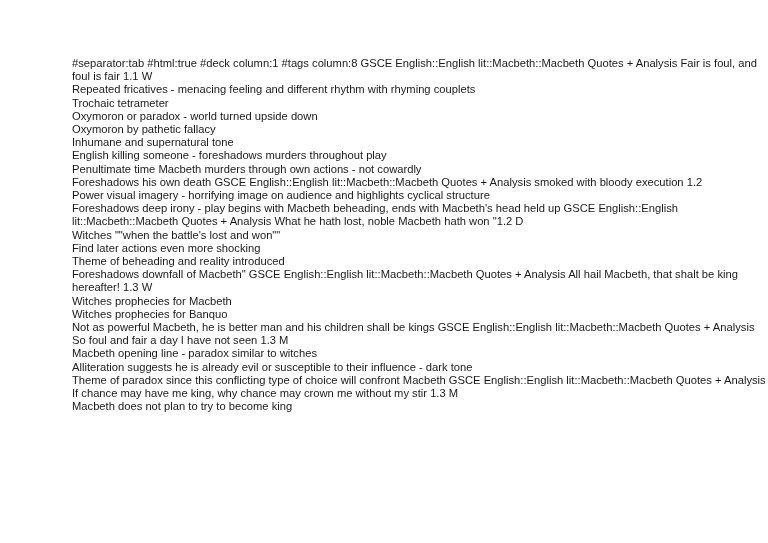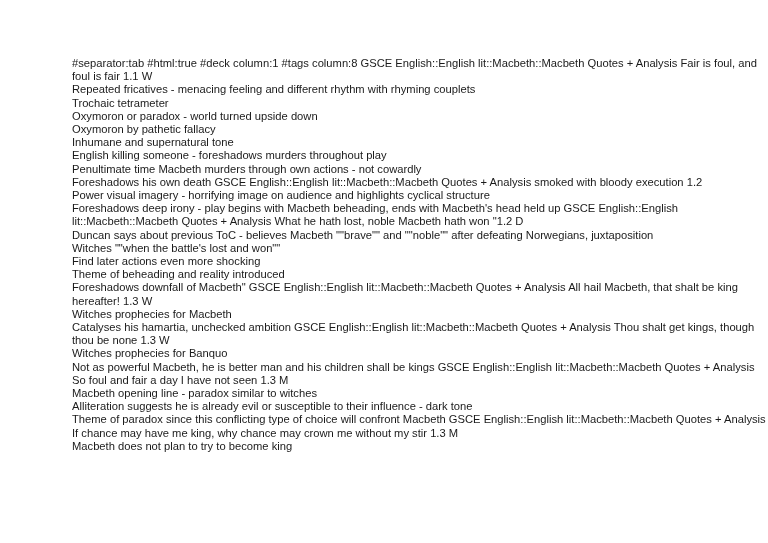--- a/index.html
+++ b/index.html
@@ -25,26 +25,24 @@
   <p class="line">Repeated fricatives - menacing feeling and different rhythm with rhyming couplets</p>
   <p class="line">Trochaic tetrameter</p>
   <p class="line">Oxymoron or paradox - world turned upside down</p>
   <p class="line">Oxymoron by pathetic fallacy</p>
   <p class="line">Inhumane and supernatural tone</p>
   <p class="line">English killing someone - foreshadows murders throughout play</p>
   <p class="line">Penultimate time Macbeth murders through own actions - not cowardly</p>
   <p class="line">Foreshadows his own death GSCE English::English lit::Macbeth::Macbeth Quotes + Analysis smoked with bloody execution 1.2</p>
   <p class="line">Power visual imagery - horrifying image on audience and highlights cyclical structure</p>
   <p class="line">Foreshadows deep irony - play begins with Macbeth beheading, ends with Macbeth's head held up GSCE English::English lit::Macbeth::Macbeth Quotes + Analysis What he hath lost, noble Macbeth hath won "1.2 D</p>
-  <p class="line">Duncan says about previous ToC - believes Macbeth ""brave"" and ""noble"" after defeating Norwegians, juxtaposition</p>
   <p class="line">Witches ""when the battle's lost and won""</p>
   <p class="line">Find later actions even more shocking</p>
   <p class="line">Theme of beheading and reality introduced</p>
   <p class="line">Foreshadows downfall of Macbeth" GSCE English::English lit::Macbeth::Macbeth Quotes + Analysis All hail Macbeth, that shalt be king hereafter! 1.3 W</p>
   <p class="line">Witches prophecies for Macbeth</p>
-  <p class="line">Catalyses his hamartia, unchecked ambition GSCE English::English lit::Macbeth::Macbeth Quotes + Analysis Thou shalt get kings, though thou be none 1.3 W</p>
   <p class="line">Witches prophecies for Banquo</p>
   <p class="line">Not as powerful Macbeth, he is better man and his children shall be kings GSCE English::English lit::Macbeth::Macbeth Quotes + Analysis So foul and fair a day I have not seen 1.3 M</p>
   <p class="line">Macbeth opening line - paradox similar to witches</p>
   <p class="line">Alliteration suggests he is already evil or susceptible to their influence - dark tone</p>
   <p class="line">Theme of paradox since this conflicting type of choice will confront Macbeth GSCE English::English lit::Macbeth::Macbeth Quotes + Analysis If chance may have me king, why chance may crown me without my stir 1.3 M</p>
   <p class="line">Macbeth does not plan to try to become king</p>
 </div>
 
 </body></html>

